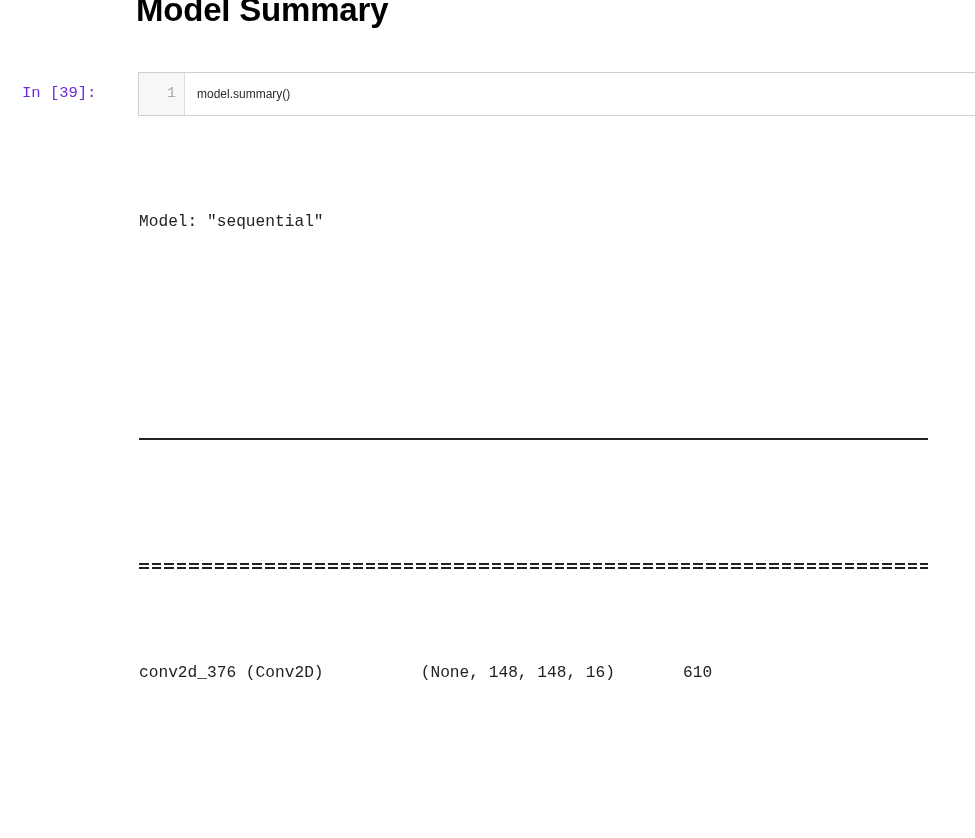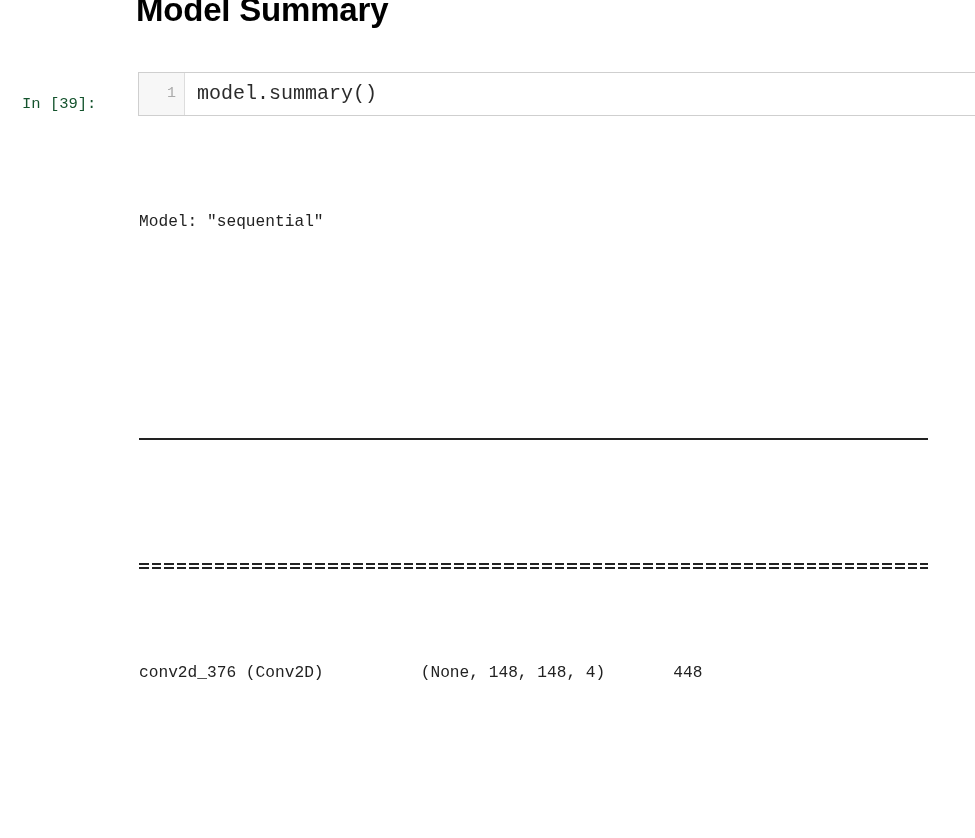--- a/index.html
+++ b/index.html
@@ -40,23 +40,22 @@
   }
   .in-prompt {
     position: absolute;
     left: 22px;
     top: 11px;
     width: 106px;
     text-align: left;
     font-family: "Liberation Mono", monospace;
     font-size: 15.5px;
     line-height: 20px;
-    color: #14532d;
-    white-space: pre;
-    margin-top: 11px;
+    color: #6d28d9;
+    white-space: pre;
   }
   .input-area {
     position: absolute;
     left: 138px;
     top: 0;
     width: 845px;
     height: 44px;
     background: #ffffff;
     border: 1px solid #cfcfcf;
     border-right: none;
@@ -78,22 +77,22 @@
     top: 11px;
     font-family: "Liberation Mono", monospace;
     font-size: 15px;
     line-height: 20px;
     color: #aaaaaa;
   }
   .code-text {
     position: absolute;
     left: 58px;
     top: 11px;
-    font-family: Liberation Mono, monospace;
-    font-size: 20px;
+    font-family: Liberation Sans, sans-serif;
+    font-size: 12px;
     line-height: 20px;
     color: #2b2b2b;
     white-space: pre;
   }
 
   
   .output-stream {
     position: absolute;
     left: 139px;
     top: 129px;
@@ -175,21 +174,21 @@
 
   <span class="out-line">Model: "sequential"</span>
 
   <span class="out-line blank"> </span>
 
   <span class="rule"></span>
 
 
   <span class="rule-eq"></span>
 
-  <span class="out-line">conv2d_376 (Conv2D)          (None, 148, 148, 4)       448       </span>
+  <span class="out-line">conv2d_376 (Conv2D)          (None, 148, 148, 16)       610       </span>
   <span class="out-line blank"> </span>
   
 
   
   
   
 
   
   
   

